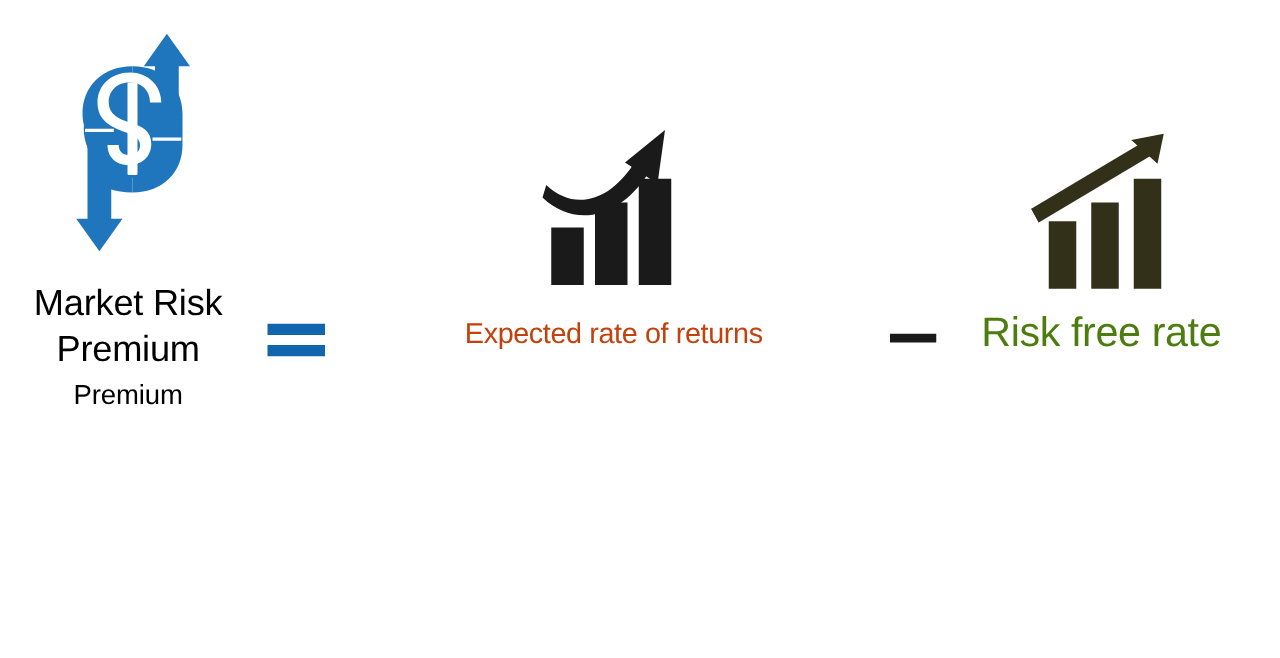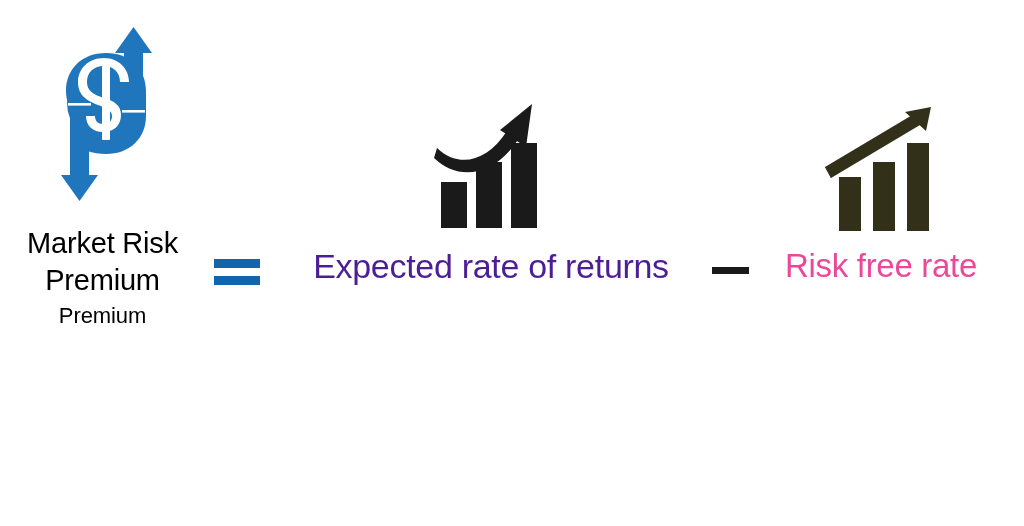--- a/index.html
+++ b/index.html
@@ -89,23 +89,23 @@
     top: 0px;
     width: 125px;
     height: 135px;
   }
   #middle-text {
     position: absolute;
     left: 0;
     top: 145px;
     width: 414px;
     text-align: center;
-    font-size: 34px;
+    font-size: 23px;
     line-height: 42px;
-    color: #4c1d95;
+    color: #c2410c;
     letter-spacing: -0.3px;
     white-space: nowrap;
   }
 
   
   #minus-sign {
     position: absolute;
     left: 712px;
     top: 263px;
     width: 37px;
@@ -136,21 +136,21 @@
     height: 130px;
   }
   #right-text {
     position: absolute;
     left: 0;
     top: 140px;
     width: 248px;
     text-align: center;
     font-size: 33px;
     line-height: 42px;
-    color: #ec4899;
+    color: #4d7c0f;
     letter-spacing: -0.3px;
     white-space: nowrap;
   }
 
   svg { display: block; overflow: visible; }
 </style>
 </head>
 <body>
 
 <div id="stage">

